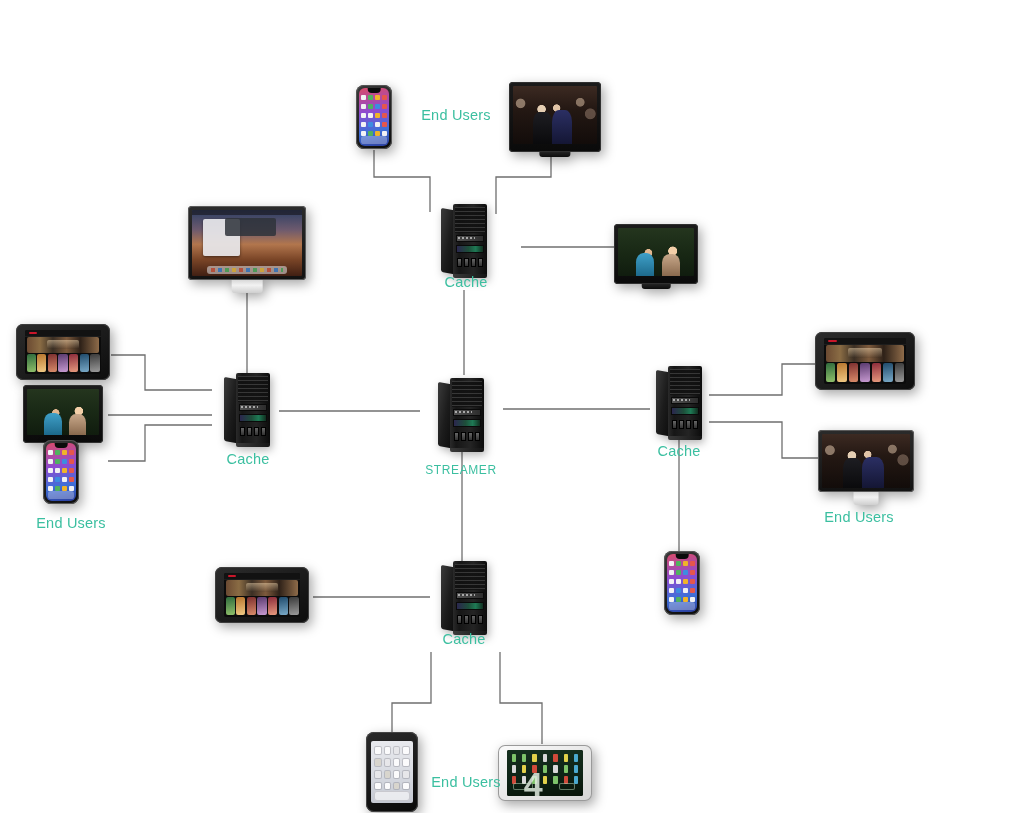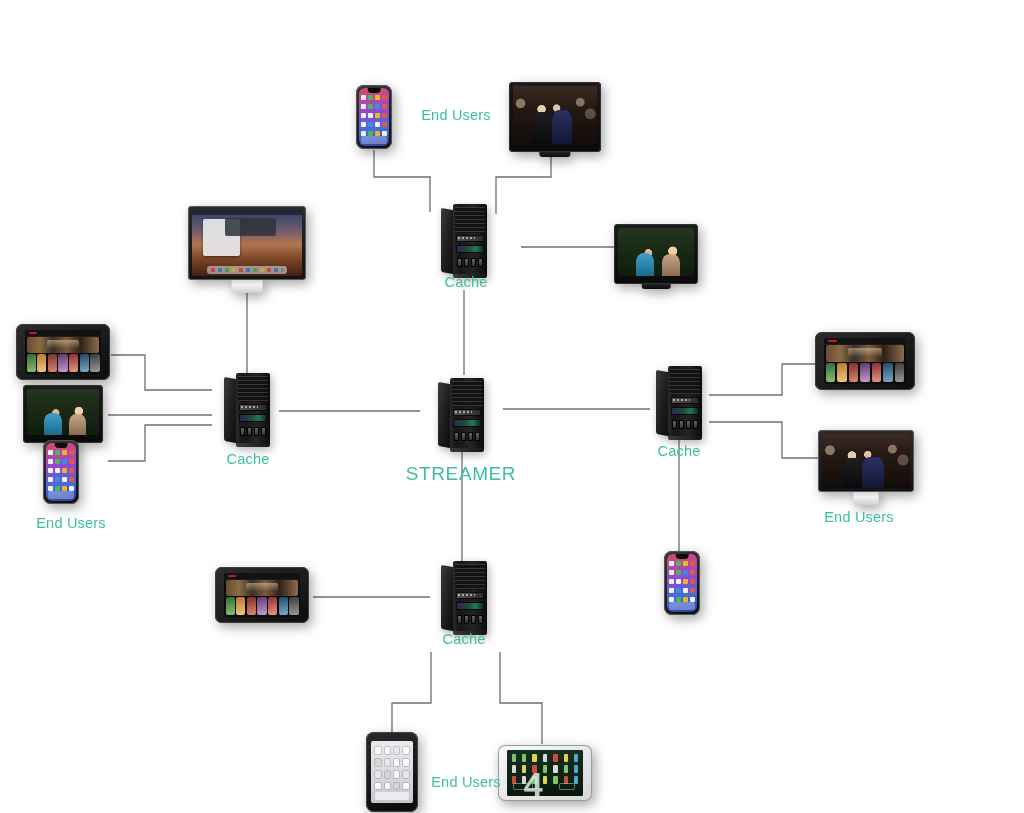--- a/index.html
+++ b/index.html
@@ -31,21 +31,21 @@
   .label {
     position: absolute;
     transform: translate(-50%, 0);
     color: #3bbfa0;
     font-size: 14.5px;
     font-family: "Liberation Sans", sans-serif;
     white-space: nowrap;
     letter-spacing: .2px;
   }
   .label.streamer {
-    font-size: 19px;
+    font-size: 12px;
     letter-spacing: .6px;
   }
 
   
   .server {
     position: relative;
     width: 46px;
     height: 72px;
     filter: drop-shadow(2px 3px 4px rgba(0,0,0,.30));
   }

